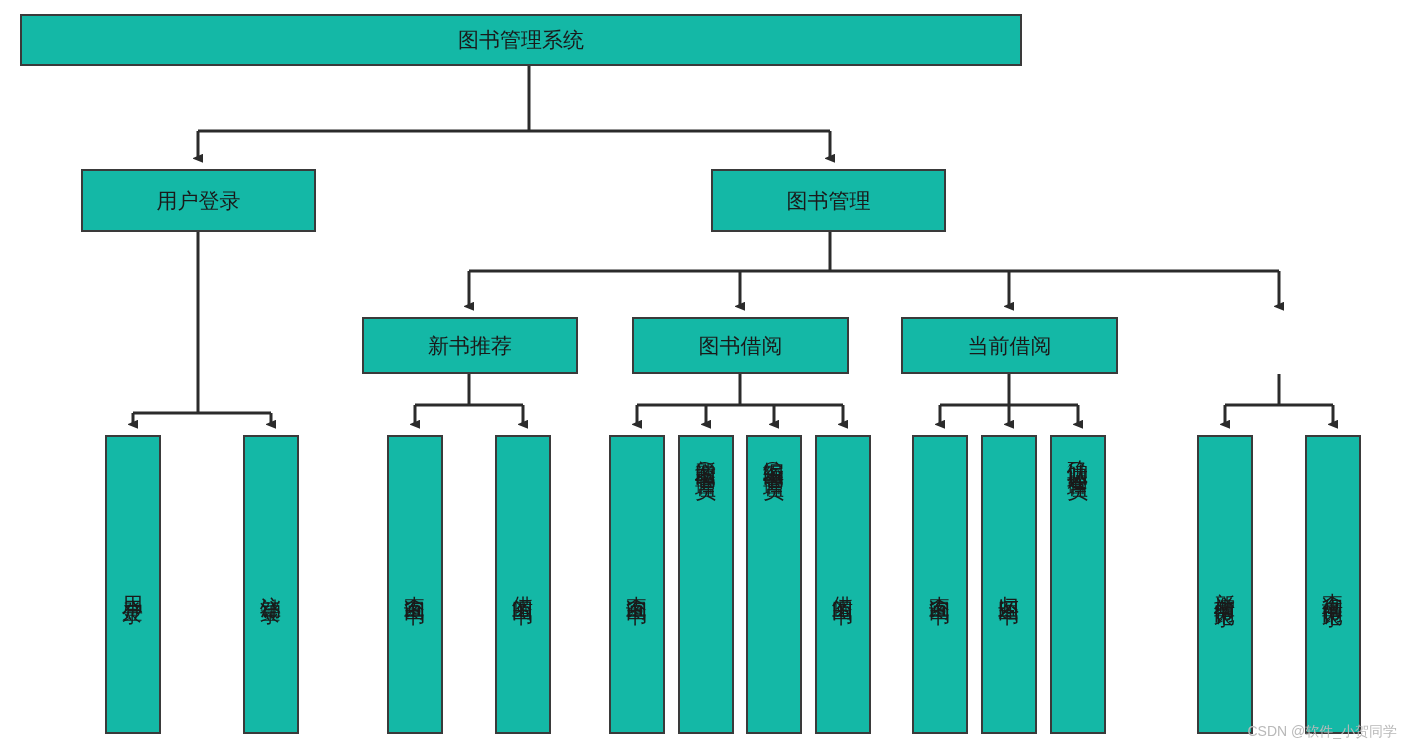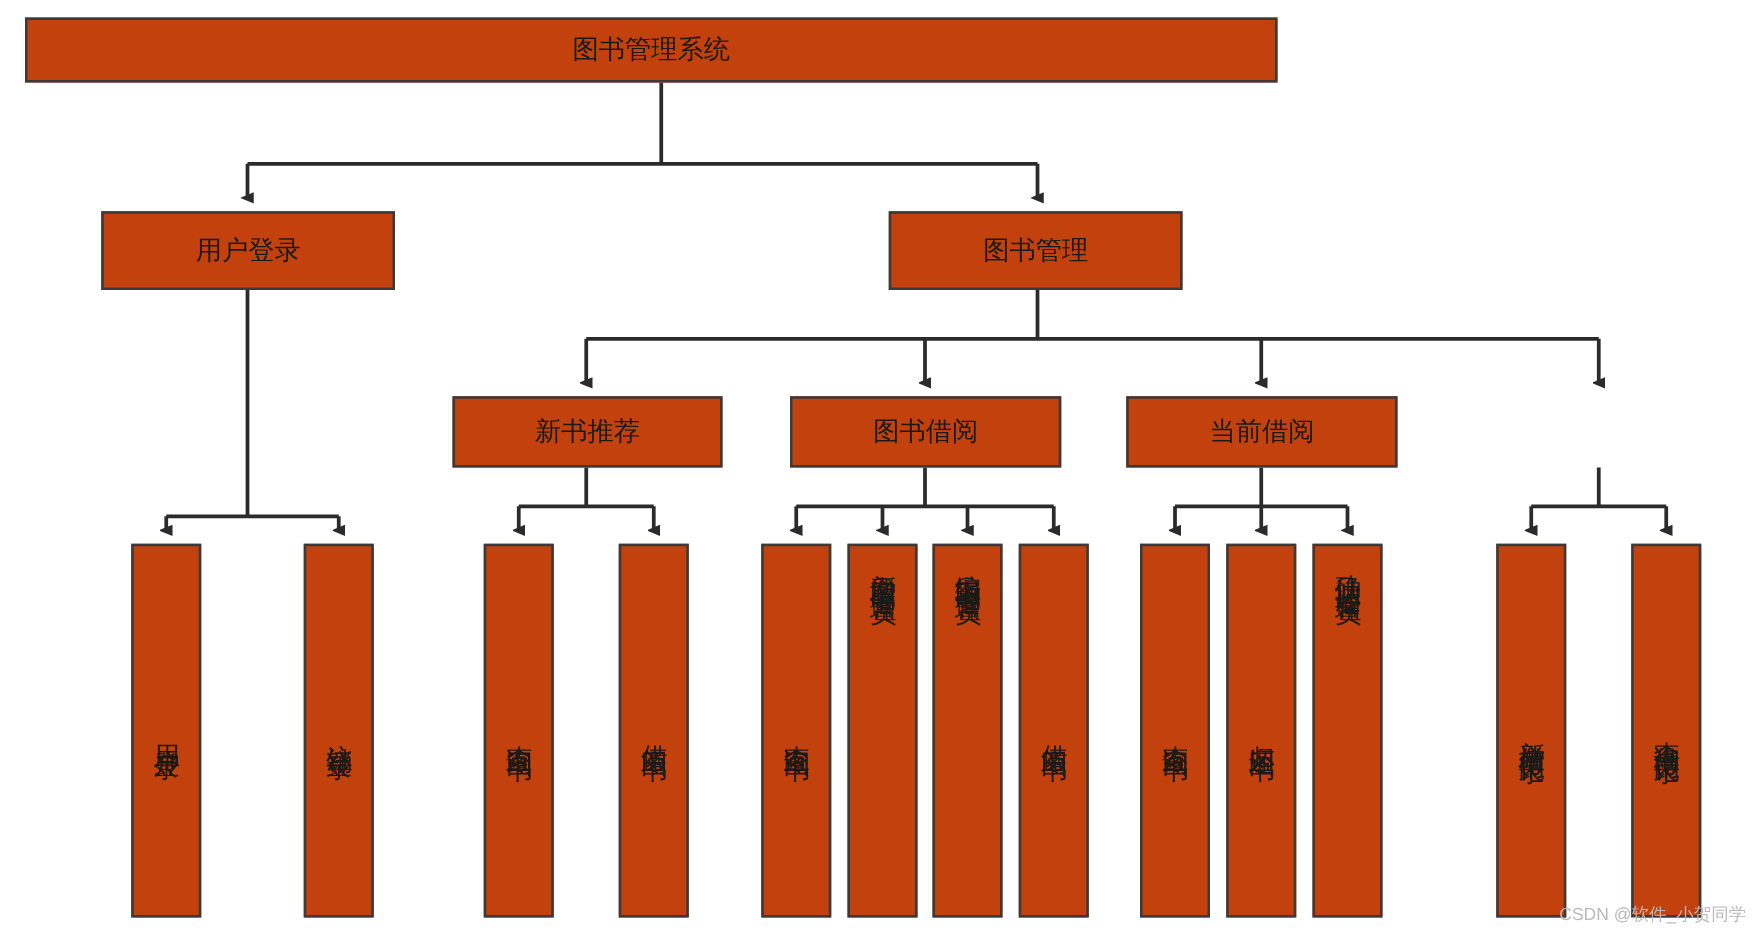--- a/index.html
+++ b/index.html
@@ -20,21 +20,21 @@
   #edges-layer {
     position: absolute;
     left: 0;
     top: 0;
     width: 1405px;
     height: 747px;
   }
   .node-box {
     position: absolute;
     box-sizing: border-box;
-    background: #c2410c;
+    background: #14b8a6;
     border: 2px solid #3a3a3a;
     display: flex;
     align-items: center;
     justify-content: center;
     overflow: hidden;
   }
   .node-label {
     color: #1a1a1a;
     text-align: center;
     line-height: 1.12;

